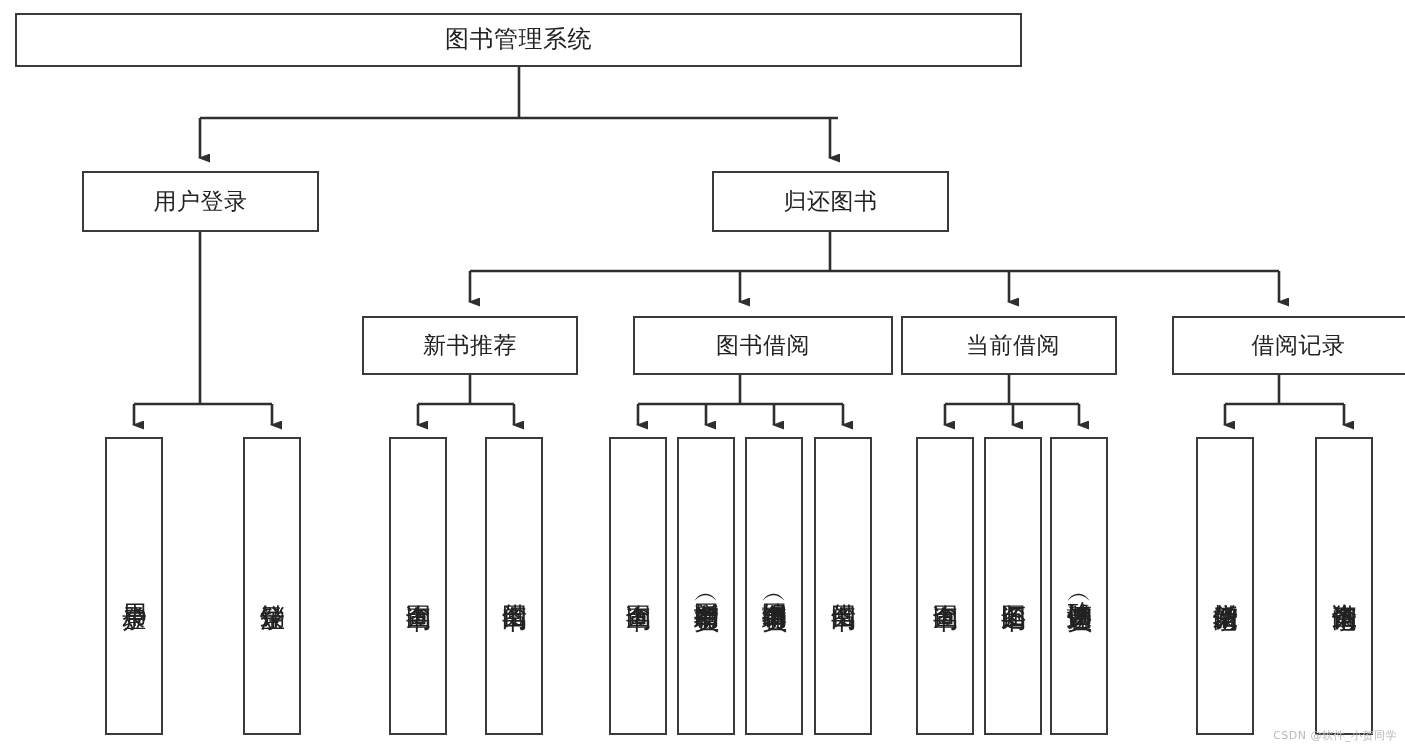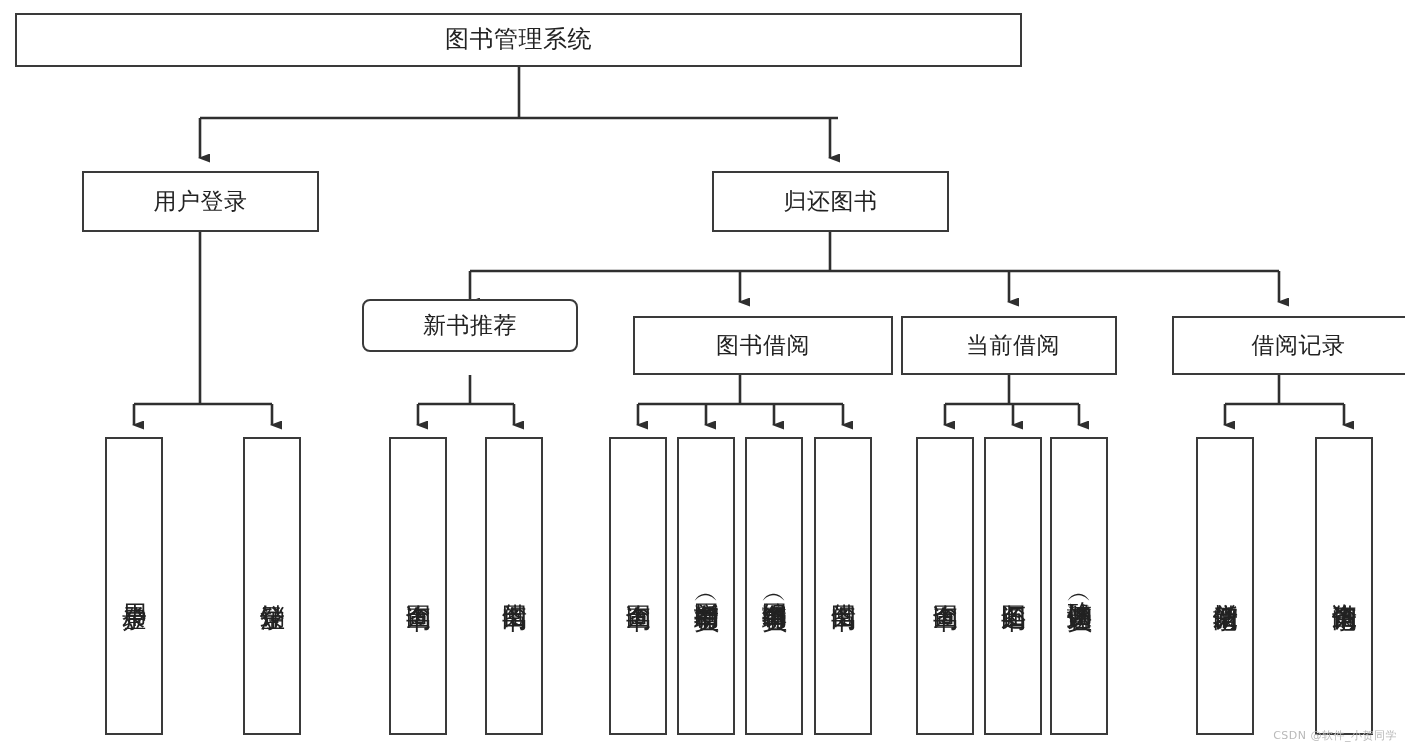--- a/index.html
+++ b/index.html
@@ -132,21 +132,21 @@
     <span>图书管理系统</span>
   </div>
 
   <div class="node node-h" style="left:82px; top:171px; width:237px; height:61px;">
     <span>用户登录</span>
   </div>
   <div class="node node-h" style="left:712px; top:171px; width:237px; height:61px;">
     <span>归还图书</span>
   </div>
 
-  <div class="node node-h" style="left:362px; top:299px; width:216px; height:53px;border-radius:8px;">
+  <div class="node node-h" style="left:362px; top:316px; width:216px; height:59px;">
     <span>新书推荐</span>
   </div>
   <div class="node node-h" style="left:633px; top:316px; width:260px; height:59px;">
     <span>图书借阅</span>
   </div>
   <div class="node node-h" style="left:901px; top:316px; width:216px; height:59px;padding-left:8px;">
     <span>当前借阅</span>
   </div>
   <div class="node node-h" style="left:1172px; top:316px; width:253px; height:59px;">
     <span>借阅记录</span>

